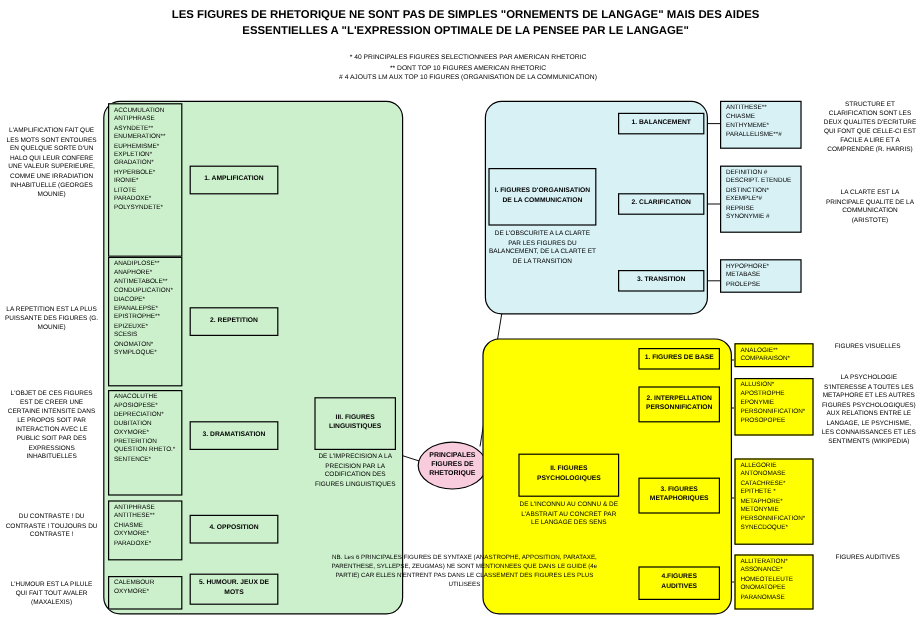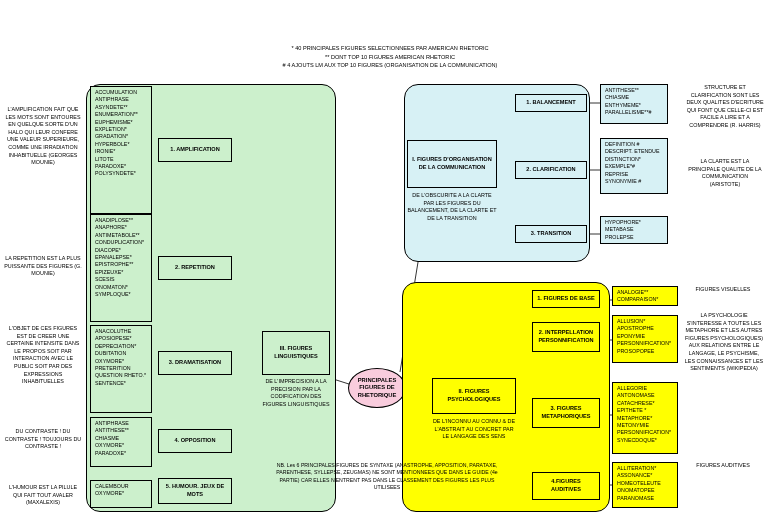--- a/index.html
+++ b/index.html
@@ -111,20 +111,21 @@
     <path d="M520 300 L532 300" stroke="#000" fill="none" stroke-width="0.8"></path>
     <path d="M520 340 L532 340" stroke="#000" fill="none" stroke-width="0.8"></path>
     <path d="M520 415 L532 415" stroke="#000" fill="none" stroke-width="0.8"></path>
     <path d="M520 485 L532 485" stroke="#000" fill="none" stroke-width="0.8"></path>
     <path d="M600 300 L612 300" stroke="#000" fill="none" stroke-width="0.8"></path>
     <path d="M600 340 L612 340" stroke="#000" fill="none" stroke-width="0.8"></path>
     <path d="M600 415 L612 415" stroke="#000" fill="none" stroke-width="0.8"></path>
     <path d="M600 485 L612 485" stroke="#000" fill="none" stroke-width="0.8"></path>
   </svg>
 
+  <div class="title">LES FIGURES DE RHETORIQUE NE SONT PAS DE SIMPLES "ORNEMENTS DE LANGAGE" MAIS DES AIDES ESSENTIELLES A "L'EXPRESSION OPTIMALE DE LA PENSEE PAR LE LANGAGE"</div>
   <div class="subnotes" style="white-space:pre-line;">* 40 PRINCIPALES FIGURES SELECTIONNEES PAR AMERICAN RHETORIC
 ** DONT TOP 10 FIGURES AMERICAN RHETORIC
 # 4 AJOUTS LM AUX TOP 10 FIGURES (ORGANISATION DE LA COMMUNICATION)</div>
 
   <div class="region greenzone" style="left:86px;top:84px;width:250px;height:428px;"></div>
 
   <div class="listbox green" style="left:90px;top:86px;width:62px;height:128px;white-space:pre-line;">ACCUMULATION
 ANTIPHRASE
 ASYNDETE**
 ENUMERATION**

